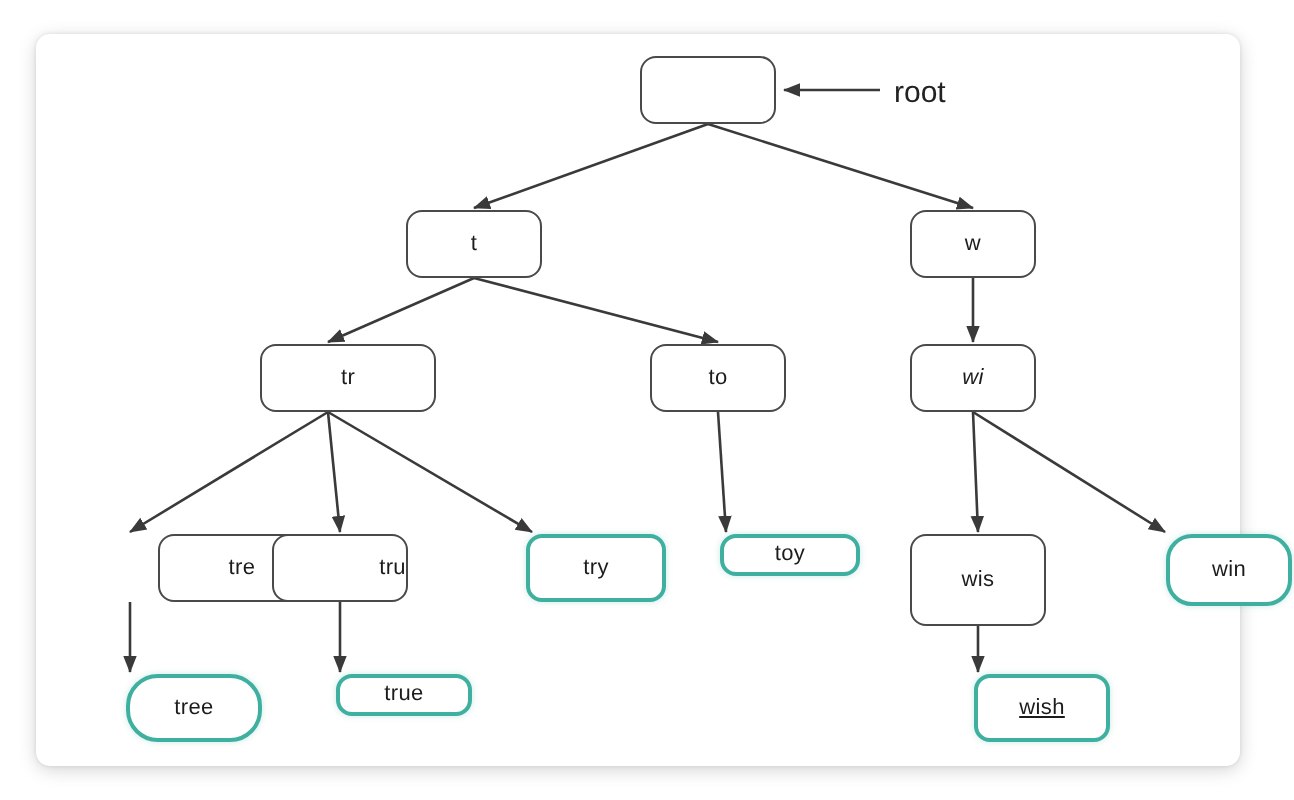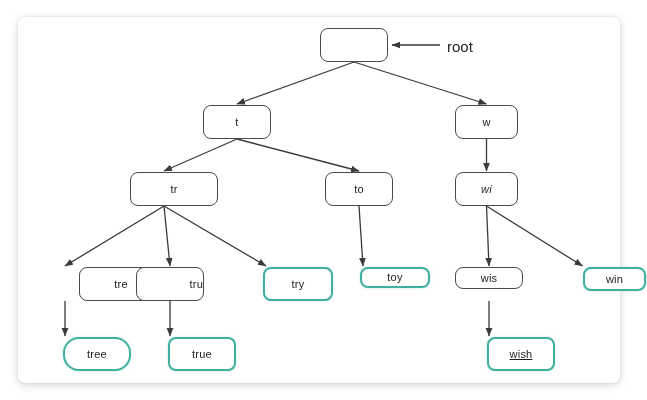--- a/index.html
+++ b/index.html
@@ -133,30 +133,30 @@
       </div>
       <div class="node prefix" style="left: 136px; top: 267px; width: 68px; height: 34px; justify-content: flex-end;">
         <span>tru</span>
       </div>
       <div class="node word" style="left: 231px; top: 267px; width: 70px; height: 34px;">
         <span>try</span>
       </div>
       <div class="node word" style="left: 328px; top: 267px; width: 70px; height: 21px;">
         <span>toy</span>
       </div>
-      <div class="node prefix" style="left: 455px; top: 267px; width: 68px; height: 22px;">
+      <div class="node prefix" style="left: 455px; top: 267px; width: 68px; height: 46px;">
         <span>wis</span>
       </div>
-      <div class="node word" style="left: 551px; top: 267px; width: 63px; height: 24px;">
+      <div class="node word" style="left: 551px; top: 267px; width: 63px; height: 36px; border-radius: 13px;">
         <span>win</span>
       </div>
       <div class="node word" style="left: 31px; top: 337px; width: 68px; height: 34px; border-radius: 16px;">
         <span>tree</span>
       </div>
-      <div class="node word" style="left: 136px; top: 337px; width: 68px; height: 34px;">
+      <div class="node word" style="left: 136px; top: 337px; width: 68px; height: 21px;">
         <span>true</span>
       </div>
       <div class="node word" style="left: 455px; top: 337px; width: 68px; height: 34px; text-decoration: underline;">
         <span>wish</span>
       </div>
     </div>
 
   <div class="caption" id="root-caption" style="left: 447px; top: 39px;">root</div>
 
 </div>

